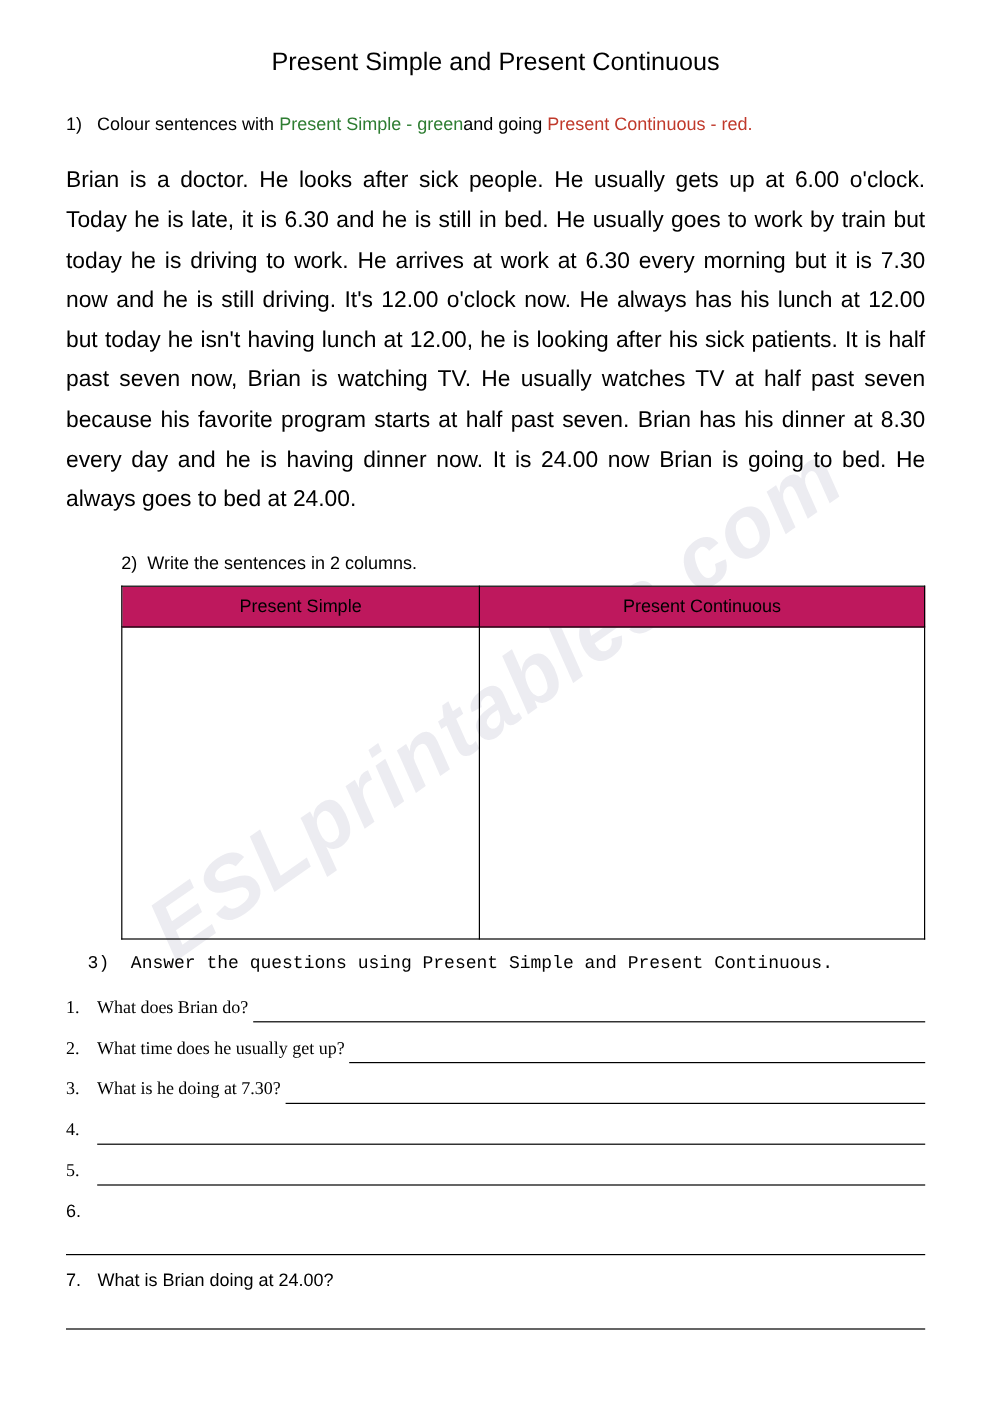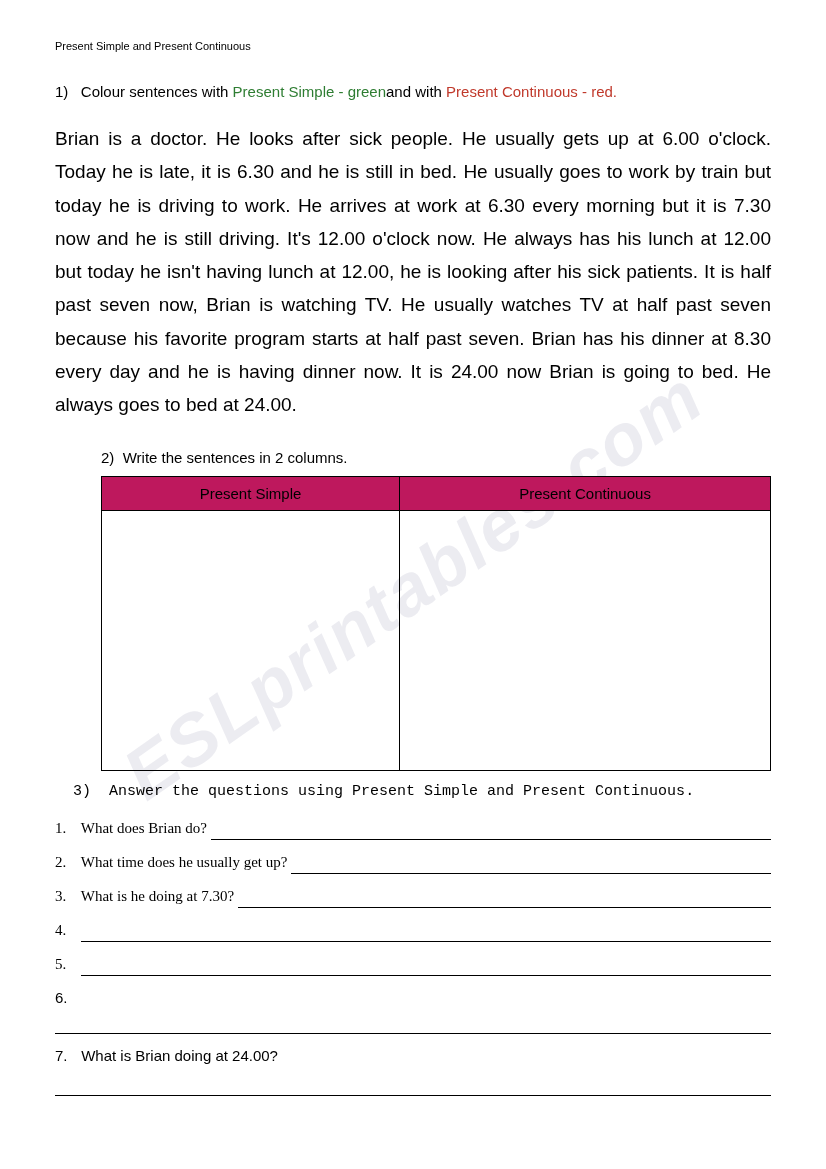--- a/index.html
+++ b/index.html
@@ -35,22 +35,22 @@
       z-index: 0;
       letter-spacing: 2px;
     }
 
     .content {
       position: relative;
       z-index: 1;
     }
 
     .page-title {
-      text-align: left;
-      font-size: 11px;
+      text-align: center;
+      font-size: 21px;
       font-weight: normal;
       margin-bottom: 28px;
       font-family: Arial, sans-serif;
     }
 
     .section {
       margin-bottom: 22px;
     }
 
     .color-instruction {
@@ -180,21 +180,21 @@
 
 <div class="watermark">ESLprintables.com</div>
 
 <div class="content">
 
   <div class="page-title">Present Simple and Present Continuous</div>
 
   <div class="section">
     <p class="color-instruction">
       <span>1)</span>
-      &nbsp; <span>Colour sentences with </span><span class="green-text">Present Simple - green</span><span>and with </span><span class="red-text">Present Continuous - red.</span>
+      &nbsp; <span>Colour sentences with </span><span class="green-text">Present Simple - green</span><span>and going </span><span class="red-text">Present Continuous - red.</span>
     </p>
 
     <p class="passage">Brian is a doctor. He looks after sick people. He usually gets up at 6.00 o'clock. Today he is late, it is 6.30 and he is still in bed. He usually goes to work by train but today he is driving to work. He arrives at work at 6.30 every morning but it is 7.30 now and he is still driving. It's 12.00 o'clock now. He always has his lunch at 12.00 but today he isn't having lunch at 12.00, he is looking after his sick patients. It is half past seven now, Brian is watching TV. He usually watches TV at half past seven because his favorite program starts at half past seven. Brian has his dinner at 8.30 every day and he is having dinner now. It is 24.00 now Brian is going to bed. He always goes to bed at 24.00.</p>
   </div>
 
   <div class="table-section">
     <p class="table-instruction">
       <span>2)</span>&nbsp; <span>Write the sentences in 2 columns.</span>
     </p>
     <table class="two-col-table">

